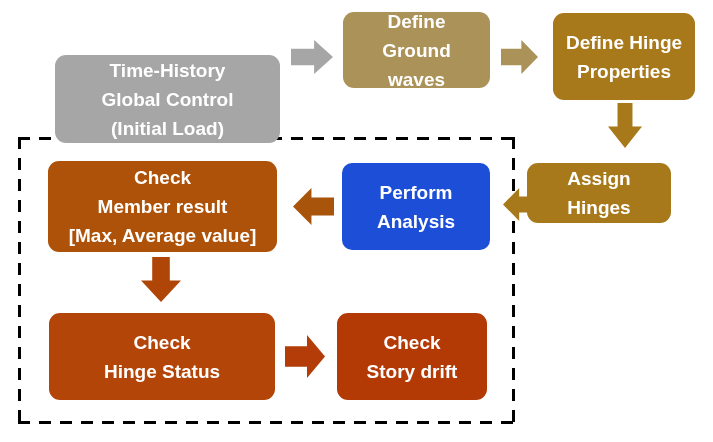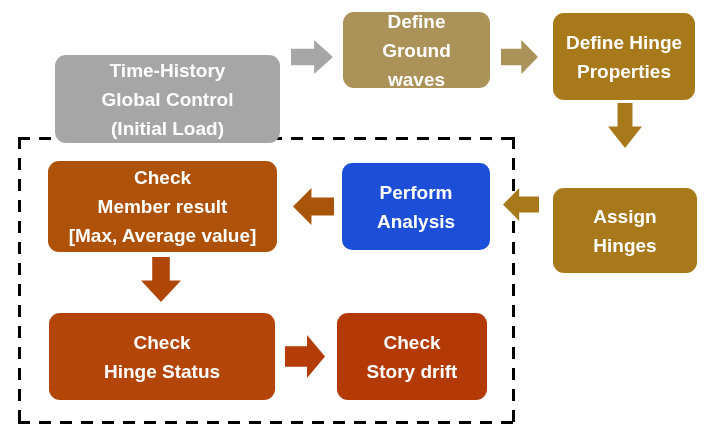--- a/index.html
+++ b/index.html
@@ -27,21 +27,21 @@
   .node .label {
     color: #ffffff;
     font-weight: bold;
     font-size: 19px;
     line-height: 29px;
     white-space: pre-line;
   }
   #n-time    { left: 55px;  top: 12px;  width: 225px; height: 88px; }
   #n-ground  { left: 343px; top: 12px;  width: 147px; height: 76px; }
   #n-hingeprops { left: 553px; top: 13px; width: 142px; height: 87px; }
-  #n-assign  { left: 553px; top: 163px; width: 144px; height: 85px; margin-top: 25px; }
+  #n-assign  { left: 527px; top: 163px; width: 144px; height: 60px; }
   #n-perform { left: 342px; top: 163px; width: 148px; height: 87px; }
   #n-member  { left: 48px;  top: 161px; width: 229px; height: 91px; }
   #n-status  { left: 49px;  top: 313px; width: 226px; height: 87px; }
   #n-drift   { left: 337px; top: 313px; width: 150px; height: 87px; }
 
   
   .arrow { position: absolute; z-index: 3; }
   .arrow-right {
     clip-path: polygon(0 26%, 55% 26%, 55% 0, 100% 50%, 55% 100%, 55% 74%, 0 74%);
   }

